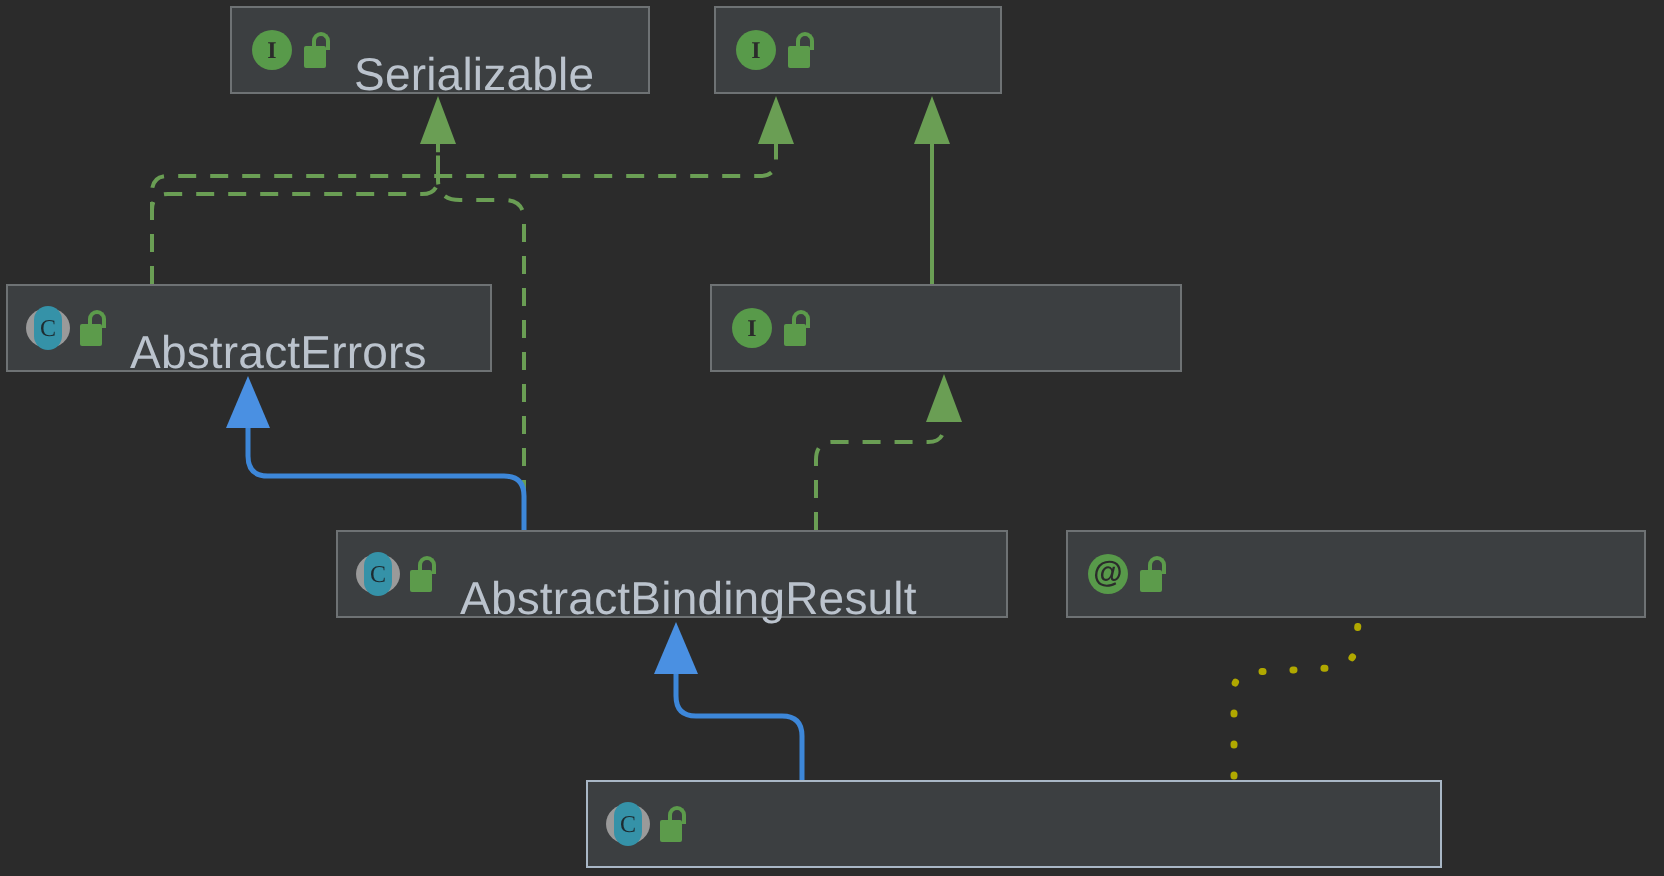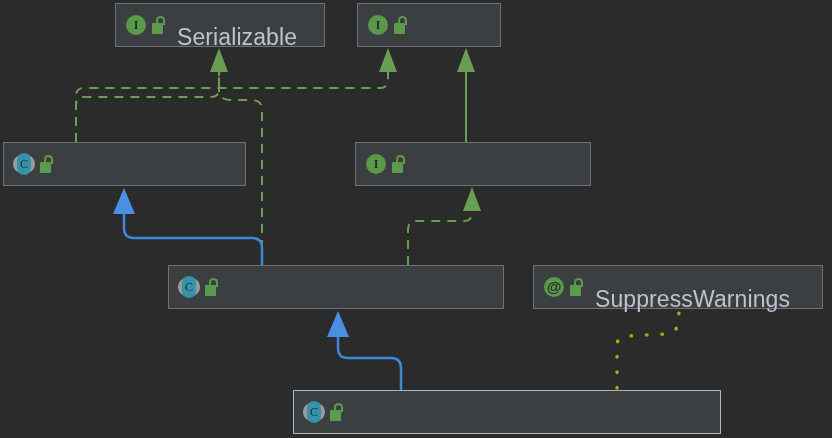--- a/index.html
+++ b/index.html
@@ -204,20 +204,21 @@
   <div class="node" style="left:3px; top:142px; width:243px;">
     <span class="icon-kind kind-abstract-class">
       <span class="ring"></span>
         <span class="disc"></span>
         <span class="glyph">C</span>
     </span>
     <span class="icon-vis vis-public">
       <span class="shackle"></span>
         <span class="body"></span>
     </span>
+    <span class="node-label">AbstractErrors</span>
   </div>
 
   <div class="node" style="left:355px; top:142px; width:236px;">
     <span class="icon-kind kind-interface">
       <span class="disc"></span>
         <span class="glyph">I</span>
     </span>
     <span class="icon-vis vis-public">
       <span class="shackle"></span>
         <span class="body"></span>
@@ -227,32 +228,32 @@
   <div class="node" style="left:168px; top:265px; width:336px;">
     <span class="icon-kind kind-abstract-class">
       <span class="ring"></span>
         <span class="disc"></span>
         <span class="glyph">C</span>
     </span>
     <span class="icon-vis vis-public">
       <span class="shackle"></span>
         <span class="body"></span>
     </span>
+    <span class="node-label">AbstractBindingResult</span>
   </div>
 
   <div class="node" style="left:533px; top:265px; width:290px;">
     <span class="icon-kind kind-annotation">
       <span class="disc"></span>
         <span class="glyph">@</span>
     </span>
     <span class="icon-vis vis-public">
       <span class="shackle"></span>
         <span class="body"></span>
     </span>
-    <span class="node-label">SuppressWarnings</span>
   </div>
 
   <div class="node selected" style="left:293px; top:390px; width:428px;">
     <span class="icon-kind kind-abstract-class">
       <span class="ring"></span>
         <span class="disc"></span>
         <span class="glyph">C</span>
     </span>
     <span class="icon-vis vis-public">
       <span class="shackle"></span>

